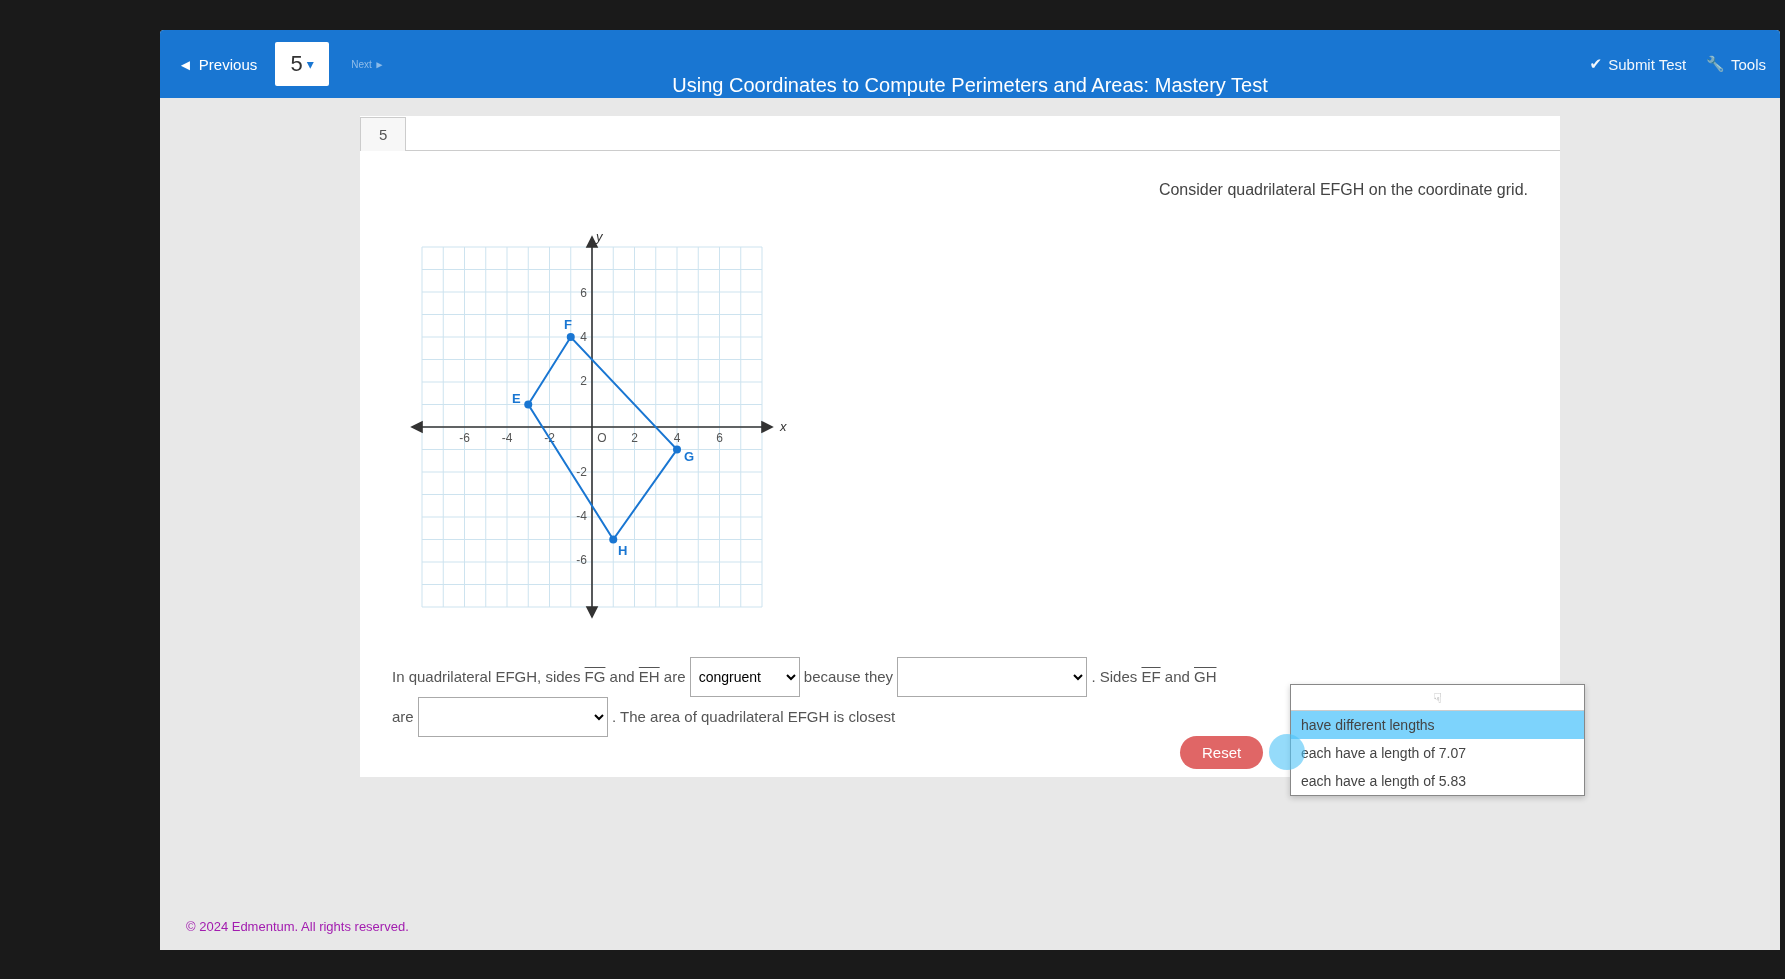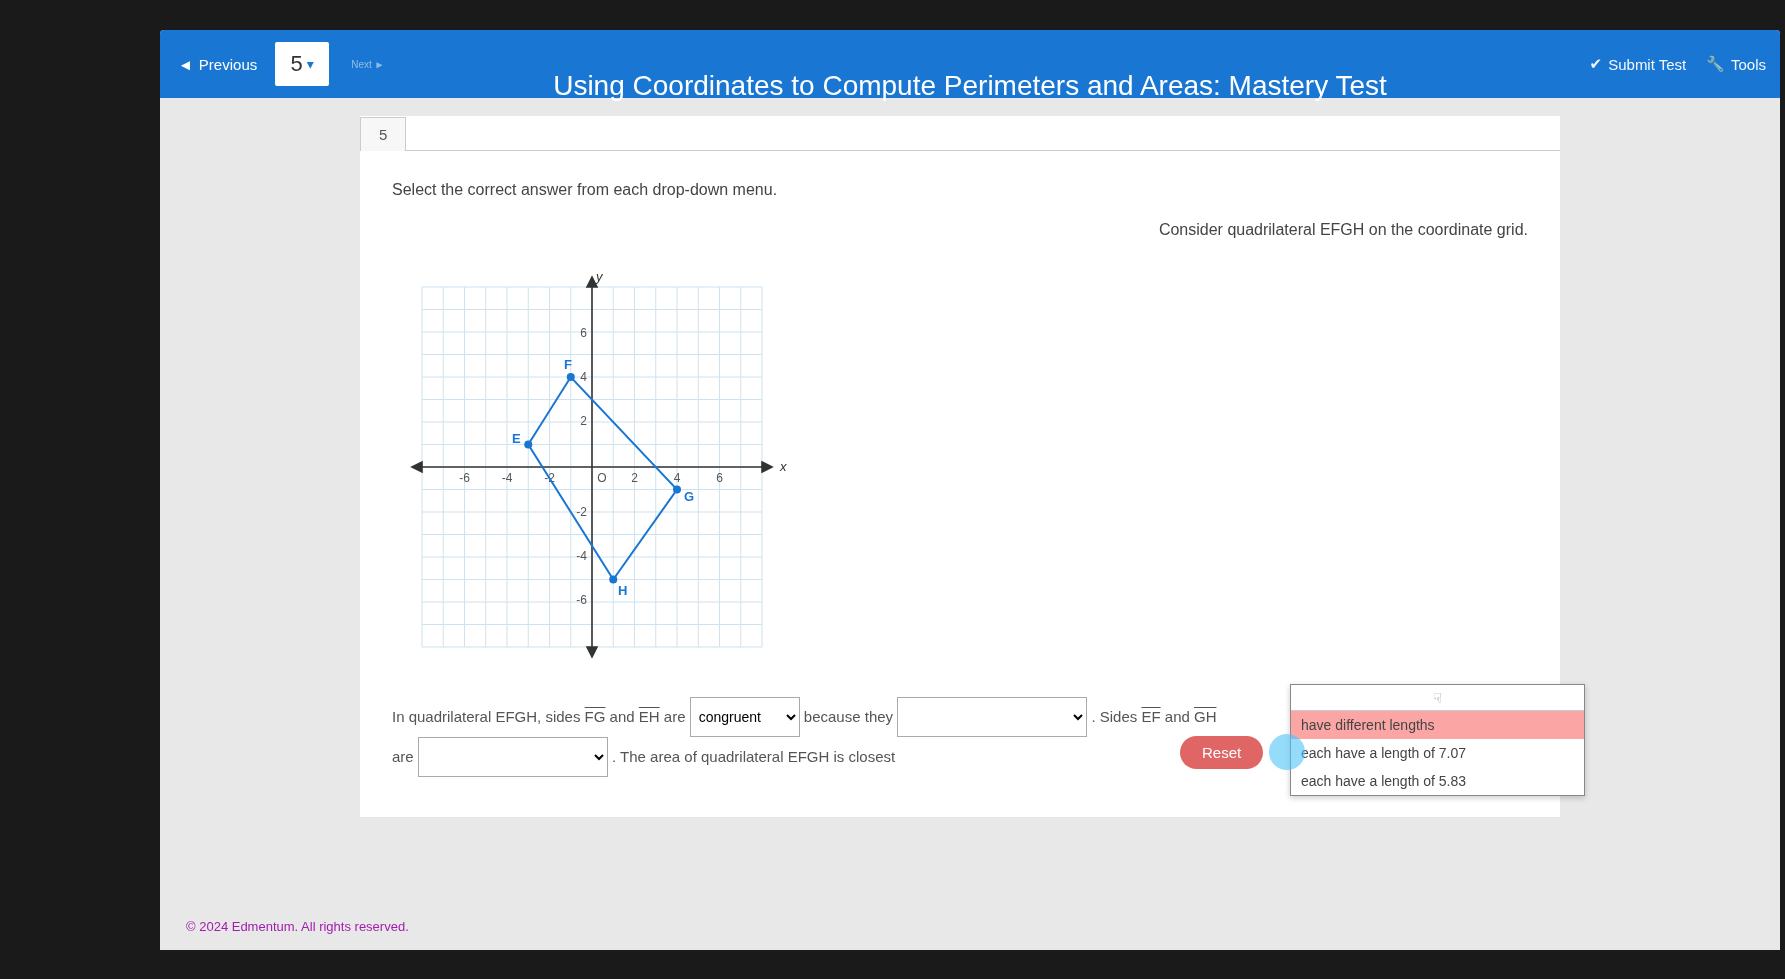--- a/index.html
+++ b/index.html
@@ -54,21 +54,21 @@
 .question-nav .chev { color: #1976d2; font-size: 14px; }
 .next-label {
   padding: 0 16px;
   opacity: 0.5;
   font-size: 10px;
 }
 .title {
   position: absolute;
   left: 50%;
   transform: translateX(-50%);
-  font-size: 28px;
+  font-size: 20px;
   font-weight: 400;
   white-space: nowrap;
   margin-top: 43px;
 }
 .header-right {
   margin-left: auto;
   display: flex;
   align-items: center;
   gap: 20px;
   padding-right: 14px;
@@ -122,21 +122,21 @@
   background: #fff;
   box-shadow: 0 2px 6px rgba(0,0,0,0.2);
   font-size: 14px;
   color: #444;
 }
 .dropdown-open .opt {
   padding: 6px 10px;
   cursor: pointer;
 }
 .dropdown-open .opt.highlight {
-  background: #fca5a5;
+  background: #7dd3fc;
 }
 .dropdown-open .anchor {
   border-bottom: 1px solid #ccc;
   height: 26px;
   display:flex;
   align-items:center;
   justify-content:center;
   color:#999;
 }
 .buttons-row {
@@ -199,21 +199,20 @@
       <div class="btn">
         <span>🔧</span>
         <span>Tools</span>
       </div>
     </div>
   </div>
 
   <div class="content-frame">
     <div class="tab">5</div>
     <div class="panel">
-      <p class="instr">Select the correct answer from each drop-down menu.</p>
       <p class="prompt">Consider quadrilateral EFGH on the coordinate grid.</p>
 
       <div class="graph-wrap">
         <svg class="graph" width="400" height="400" viewBox="0 0 400 400">
 
           <g stroke="#cde3ef" stroke-width="1">
             <line x1="30" y1="20" x2="30" y2="380"></line>
               <line x1="51.25" y1="20" x2="51.25" y2="380"></line>
               <line x1="72.5" y1="20" x2="72.5" y2="380"></line>
               <line x1="93.75" y1="20" x2="93.75" y2="380"></line>

